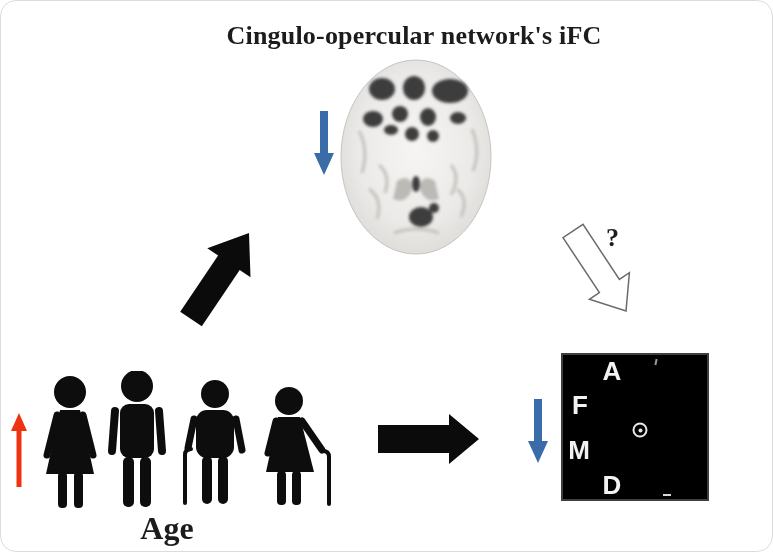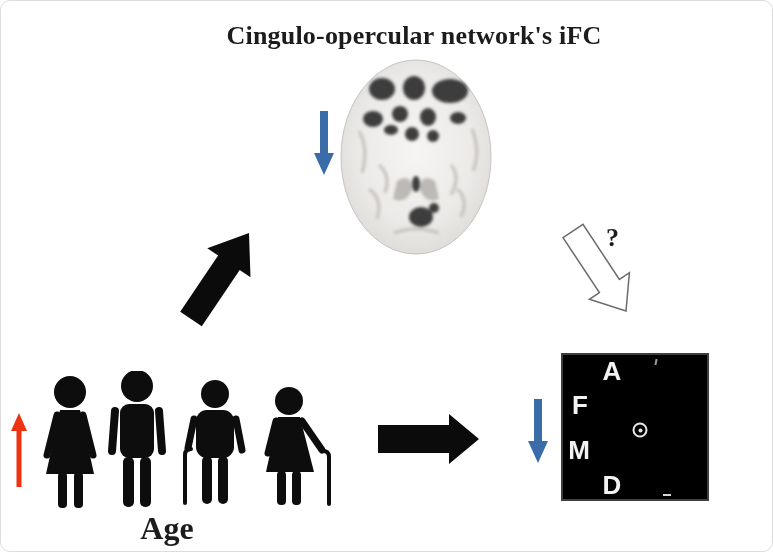--- a/index.html
+++ b/index.html
@@ -1,18 +1,18 @@
 <!DOCTYPE html>
 <html><head>
 <meta charset="utf-8">
 <style>
   html,body{margin:0;padding:0;background:#fff;}
   .canvas{
     position:relative;width:773px;height:552px;background:#ffffff;
-    border:1px solid #dcdcdc;border-radius:10px;box-sizing:border-box;
+    border:1px solid #dcdcdc;border-radius:16px;box-sizing:border-box;
     font-family:"Liberation Serif",serif;overflow:hidden;
   }
   .abs{position:absolute;}
   .title{
     left:140px;top:20px;width:546px;text-align:center;
     font-size:26px;font-weight:bold;color:#1c1c1c;letter-spacing:0.2px;
   }
   .caption{font-size:27px;font-weight:bold;color:#1c1c1c;text-align:center;}
   .age-caption{left:66px;top:509px;width:200px;font-size:32px;}
   .speed-caption{left:461px;top:511px;width:310px;}

